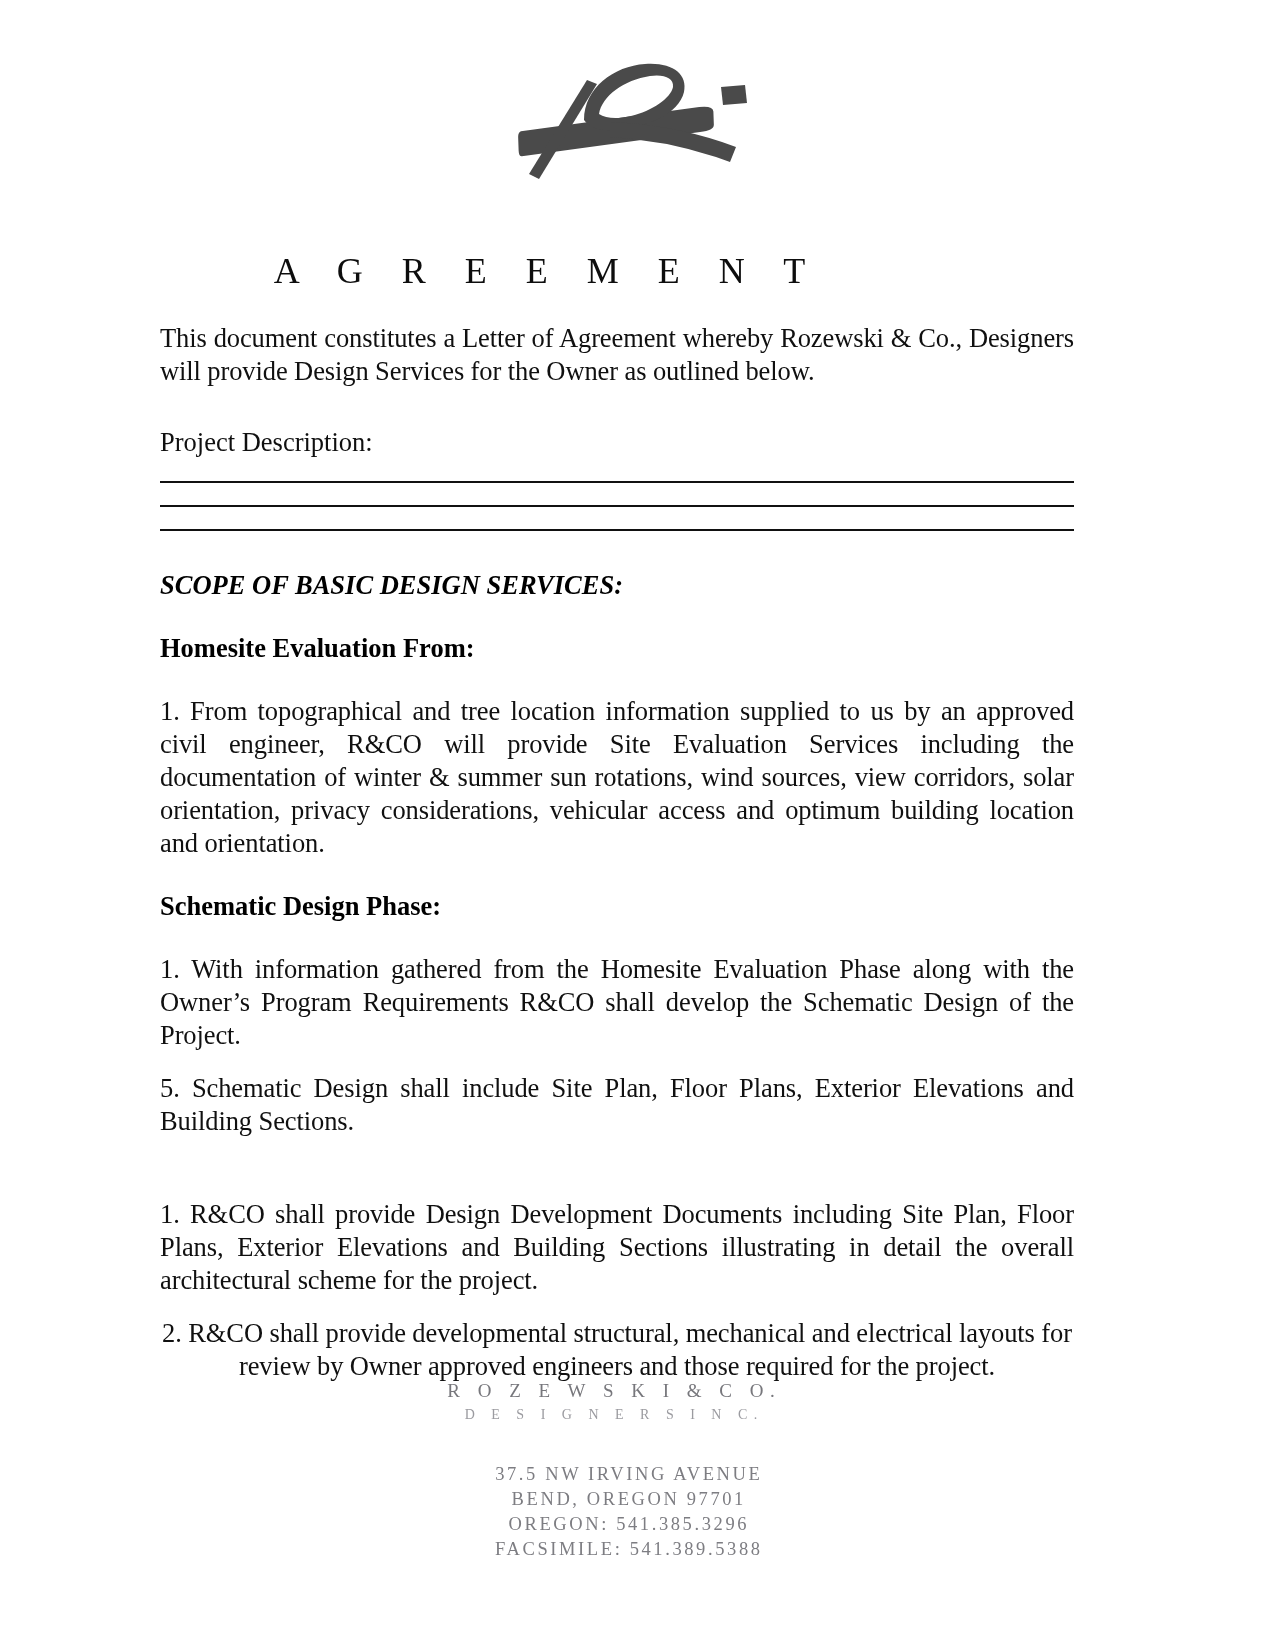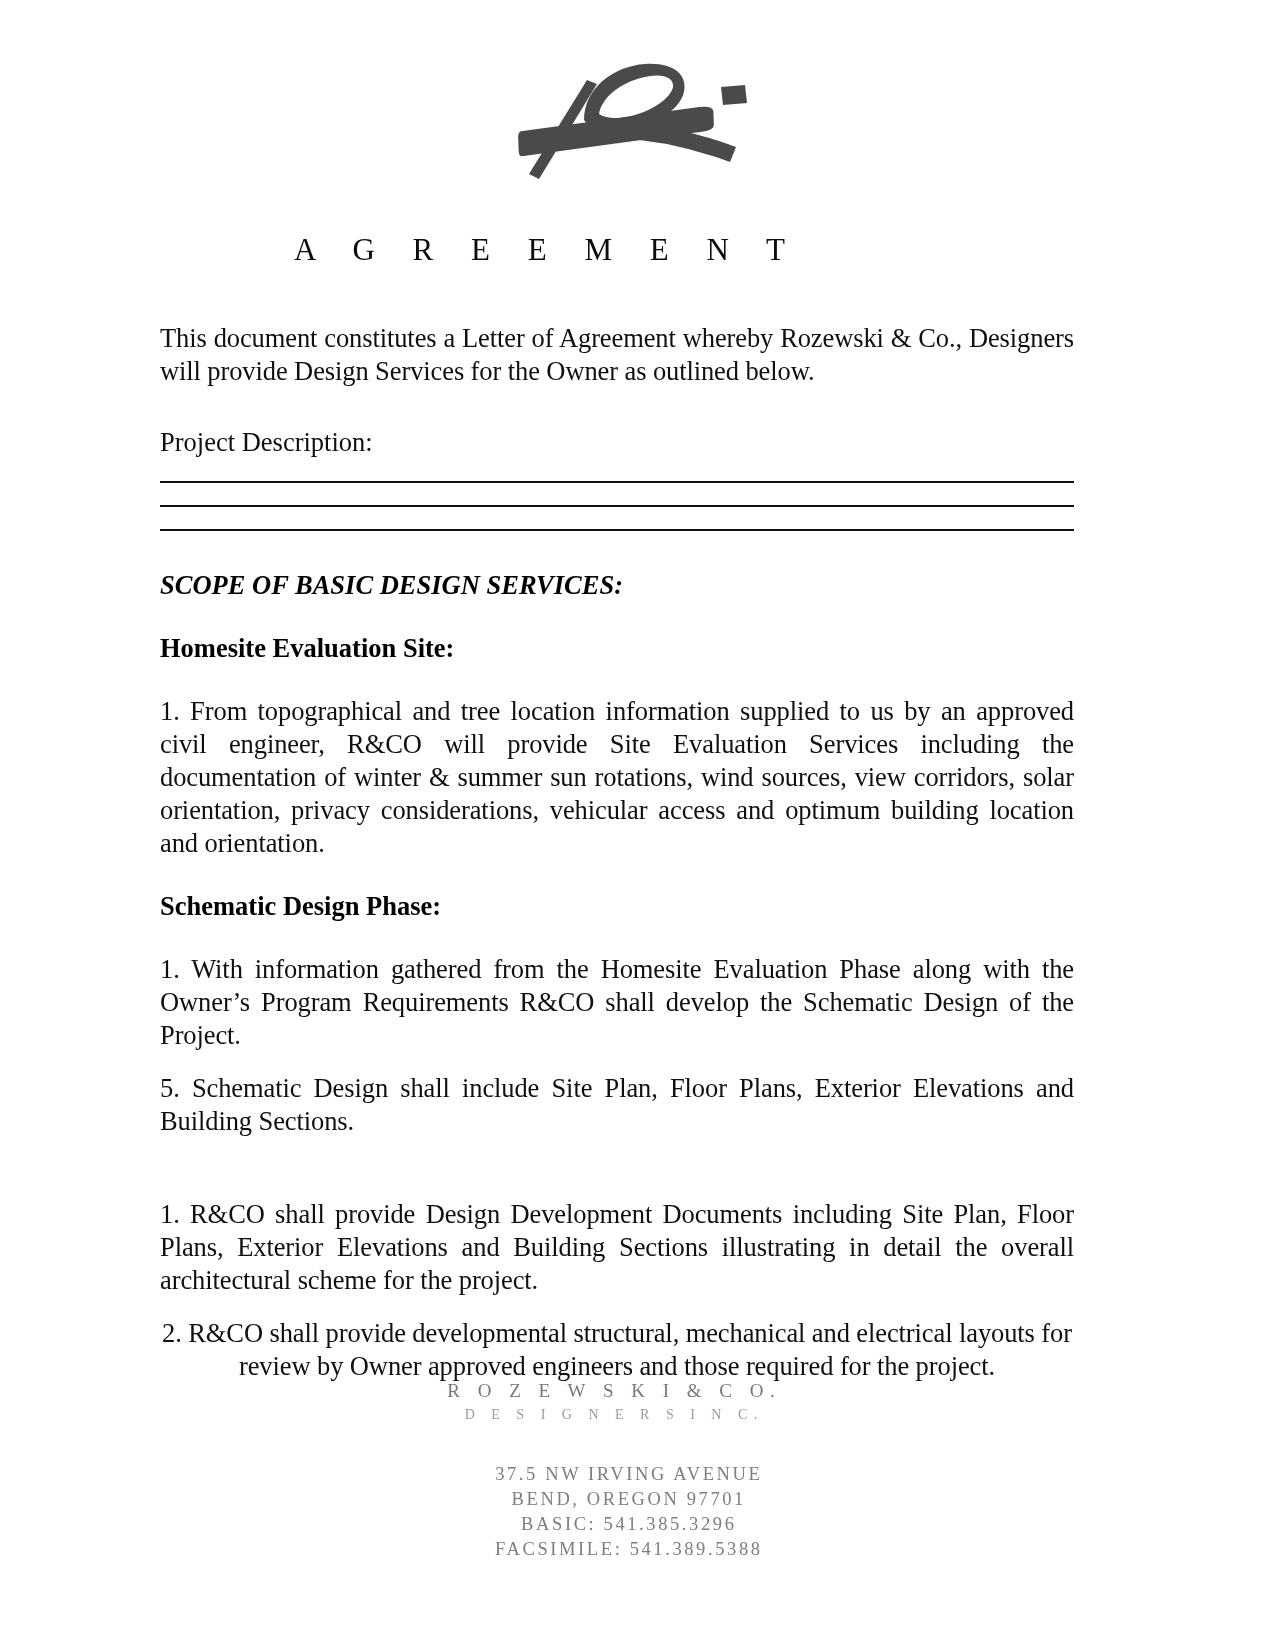--- a/index.html
+++ b/index.html
@@ -27,24 +27,24 @@
     display: flex;
     justify-content: center;
     align-items: flex-start;
   }
   .logo-svg { display: block; }
 
   
   .doc-title {
     position: absolute;
     left: 0;
-    top: 232px;
+    top: 250px;
     width: 1079px;
     text-align: center;
-    font-size: 31px;
+    font-size: 36px;
     font-weight: 400;
     letter-spacing: 15px;
     text-indent: 15px;
     color: #0d0d0d;
     font-family: "Liberation Serif", "DejaVu Serif", serif;
   }
 
   
   .body-col {
     position: absolute;
@@ -175,21 +175,21 @@
       <div class="rule"></div>
       <div class="rule"></div>
     </div>
 
     <div class="gap-lg"></div>
 
     <div class="heading-main">SCOPE OF BASIC DESIGN SERVICES:</div>
 
     <div class="gap-md"></div>
 
-    <div class="heading-sub">Homesite Evaluation Site:</div>
+    <div class="heading-sub">Homesite Evaluation From:</div>
     <div class="gap-md"></div>
     <p class="para">1. From topographical and tree location information supplied to us by an approved civil engineer, R&amp;CO will provide Site Evaluation Services including the documentation of winter &amp; summer sun rotations, wind sources, view corridors, solar orientation, privacy considerations, vehicular access and optimum building location and orientation.</p>
 
     <div class="gap-md"></div>
 
     <div class="heading-sub">Schematic Design Phase:</div>
     <div class="gap-md"></div>
     <p class="para">1. With information gathered from the Homesite Evaluation Phase along with the Owner’s Program Requirements R&amp;CO shall develop the Schematic Design of the Project.</p>
     <div class="gap-sm"></div>
     <p class="para">5. Schematic Design shall include Site Plan, Floor Plans, Exterior Elevations and Building Sections.</p>
@@ -202,18 +202,18 @@
     <p class="para last-left">2. R&amp;CO shall provide developmental structural, mechanical and electrical layouts for review by Owner approved engineers and those required for the project.</p>
 
   </div>
 
   <div class="footer">
     <div class="footer-company">R O Z E W S K I  &amp;  C O.</div>
     <div class="footer-subcompany">D E S I G N E R S   I N C.</div>
     <div class="footer-address">
       <div>37.5 NW IRVING AVENUE</div>
       <div>BEND, OREGON 97701</div>
-      <div>BASIC: 541.385.3296</div>
+      <div>OREGON: 541.385.3296</div>
       <div>FACSIMILE: 541.389.5388</div>
     </div>
   </div>
 
 </div>
 
 </body></html>

